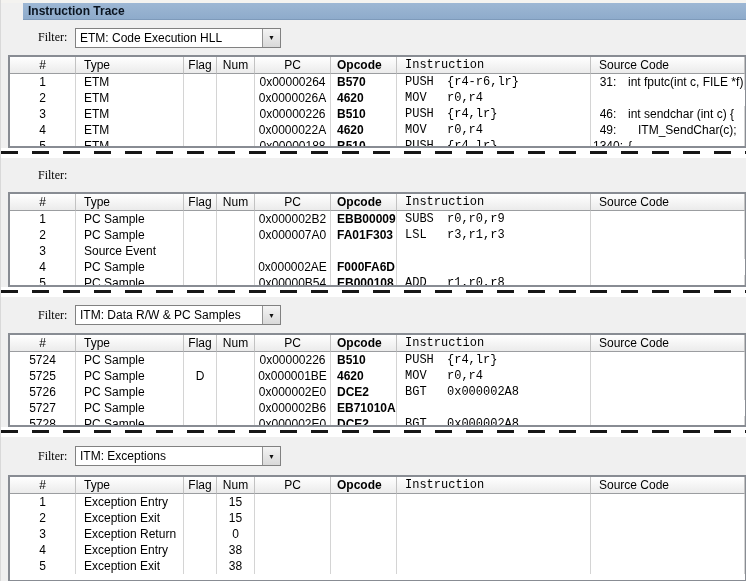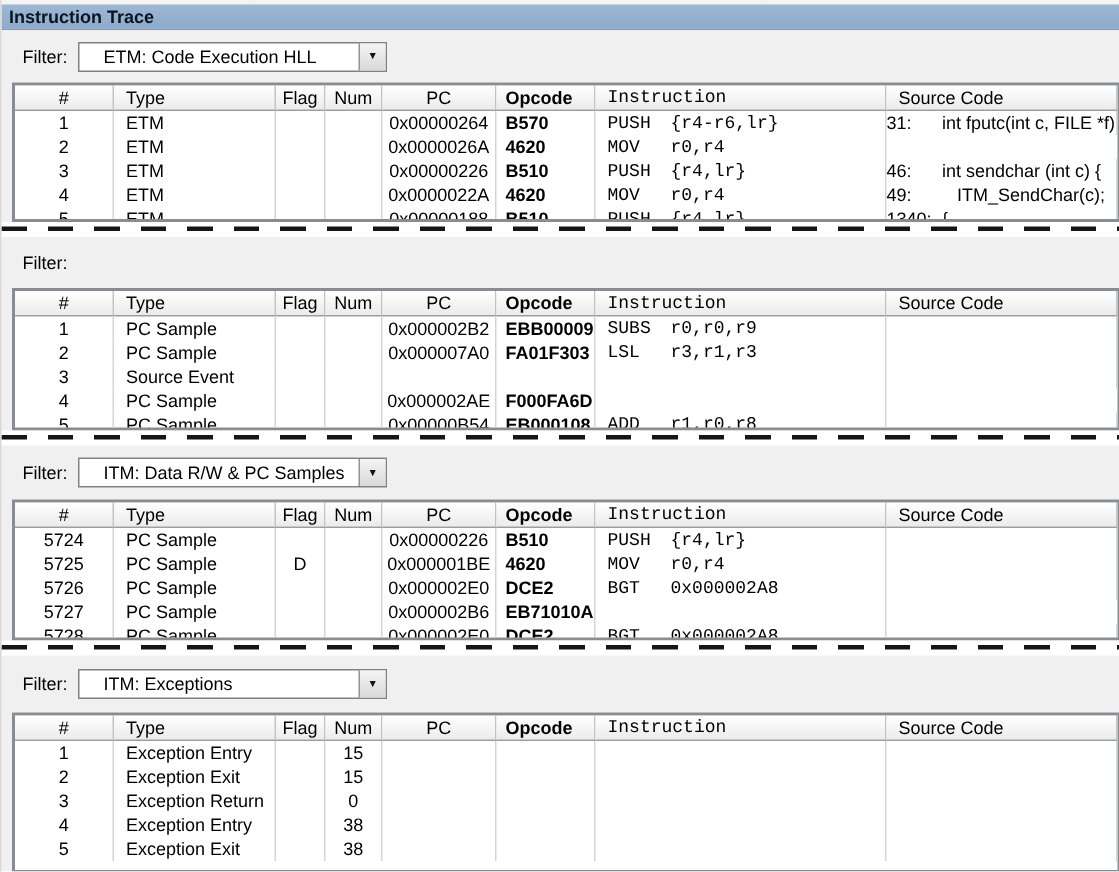--- a/index.html
+++ b/index.html
@@ -2,46 +2,46 @@
 <html><head>
 <meta charset="utf-8">
 <style>
   html,body{margin:0;padding:0;background:#fff;}
   .window{position:relative;width:746px;height:581px;overflow:hidden;
           font-family:"Liberation Sans",sans-serif;font-size:12px;color:#000;
           background:#f0f0f0;border-left:1px solid #d9d9d9;box-sizing:border-box;}
   
   .top-strip{height:3px;background:#f4f3f0;}
   .titlebar{height:16px;line-height:16px;background:linear-gradient(#9db7d4,#8eabcb);
-            border-bottom:1px solid #7e9aba;font-weight:bold;color:#0a1420;padding-left:5px;}
+            border-bottom:1px solid #7e9aba;font-weight:bold;color:#0a1420;padding-left:5px;margin-left:22px;}
   
   .filter-row{display:flex;align-items:center;background:#f0f0f0;}
   .fh-p1{height:35px;} .fh-p2{height:34px;} .fh-p3{height:36px;} .fh-p4{height:38px;}
-  .filter-label{margin-left:14px;margin-right:6px;width:31px;}
+  .filter-label{margin-left:37px;margin-right:6px;width:31px;font-family:Liberation Serif, serif;}
   .combo{display:flex;width:206px;height:20px;background:#fff;border:1px solid #818181;
          box-sizing:border-box;align-items:stretch;}
-  .combo-value{flex:1;padding-left:16px;line-height:18px;white-space:nowrap;overflow:hidden;}
+  .combo-value{flex:1;padding-left:4px;line-height:18px;white-space:nowrap;overflow:hidden;}
   .combo-btn{width:17px;background:linear-gradient(#f4f4f4,#d9d9d9);border-left:1px solid #939393;
              display:flex;align-items:center;justify-content:center;font-size:7px;color:#111;}
   
   .tblwrap{overflow:hidden;margin-left:7px;width:739px;background:#fff;
            border:2px solid #888c93;box-sizing:border-box;}
   .th-p1{height:93px;} .th-p2{height:95px;} .th-p3{height:94px;} .th-p4{height:107px;}
   .row{display:grid;grid-template-columns:66px 108px 33px 38px 76px 66px 194px minmax(0,1fr);
        height:16px;line-height:16px;}
   .hdr{height:17px;line-height:16px;}
   .cell{box-sizing:border-box;border-right:1px solid #d4d4d4;white-space:nowrap;overflow:hidden;}
   .hdr .cell{background:linear-gradient(#ffffff,#ebebeb);border-right:1px solid #c2c2c2;
              border-bottom:1px solid #9b9da0;}
   .c-center{text-align:center;}
   .c-left{padding-left:8px;}
   .c-op{padding-left:6px;font-weight:bold;}
   .c-instr{padding-left:8px;font-family:Liberation Mono, monospace;}
   .mn{display:inline-block;width:42px;}
-  .src-no{display:inline-block;width:34px;text-align:left;}
+  .src-no{display:inline-block;width:34px;text-align:center;}
   .src-code{white-space:pre;padding-left:3px;}
   
   .tear{height:10px;background:#fff;position:relative;}
   .tear-line{position:absolute;left:0;right:0;top:3px;height:3px;
              background:repeating-linear-gradient(90deg,#161616 0 17px,transparent 17px 31px);}
 </style>
 </head>
 <body>
 
 <div class="window">

